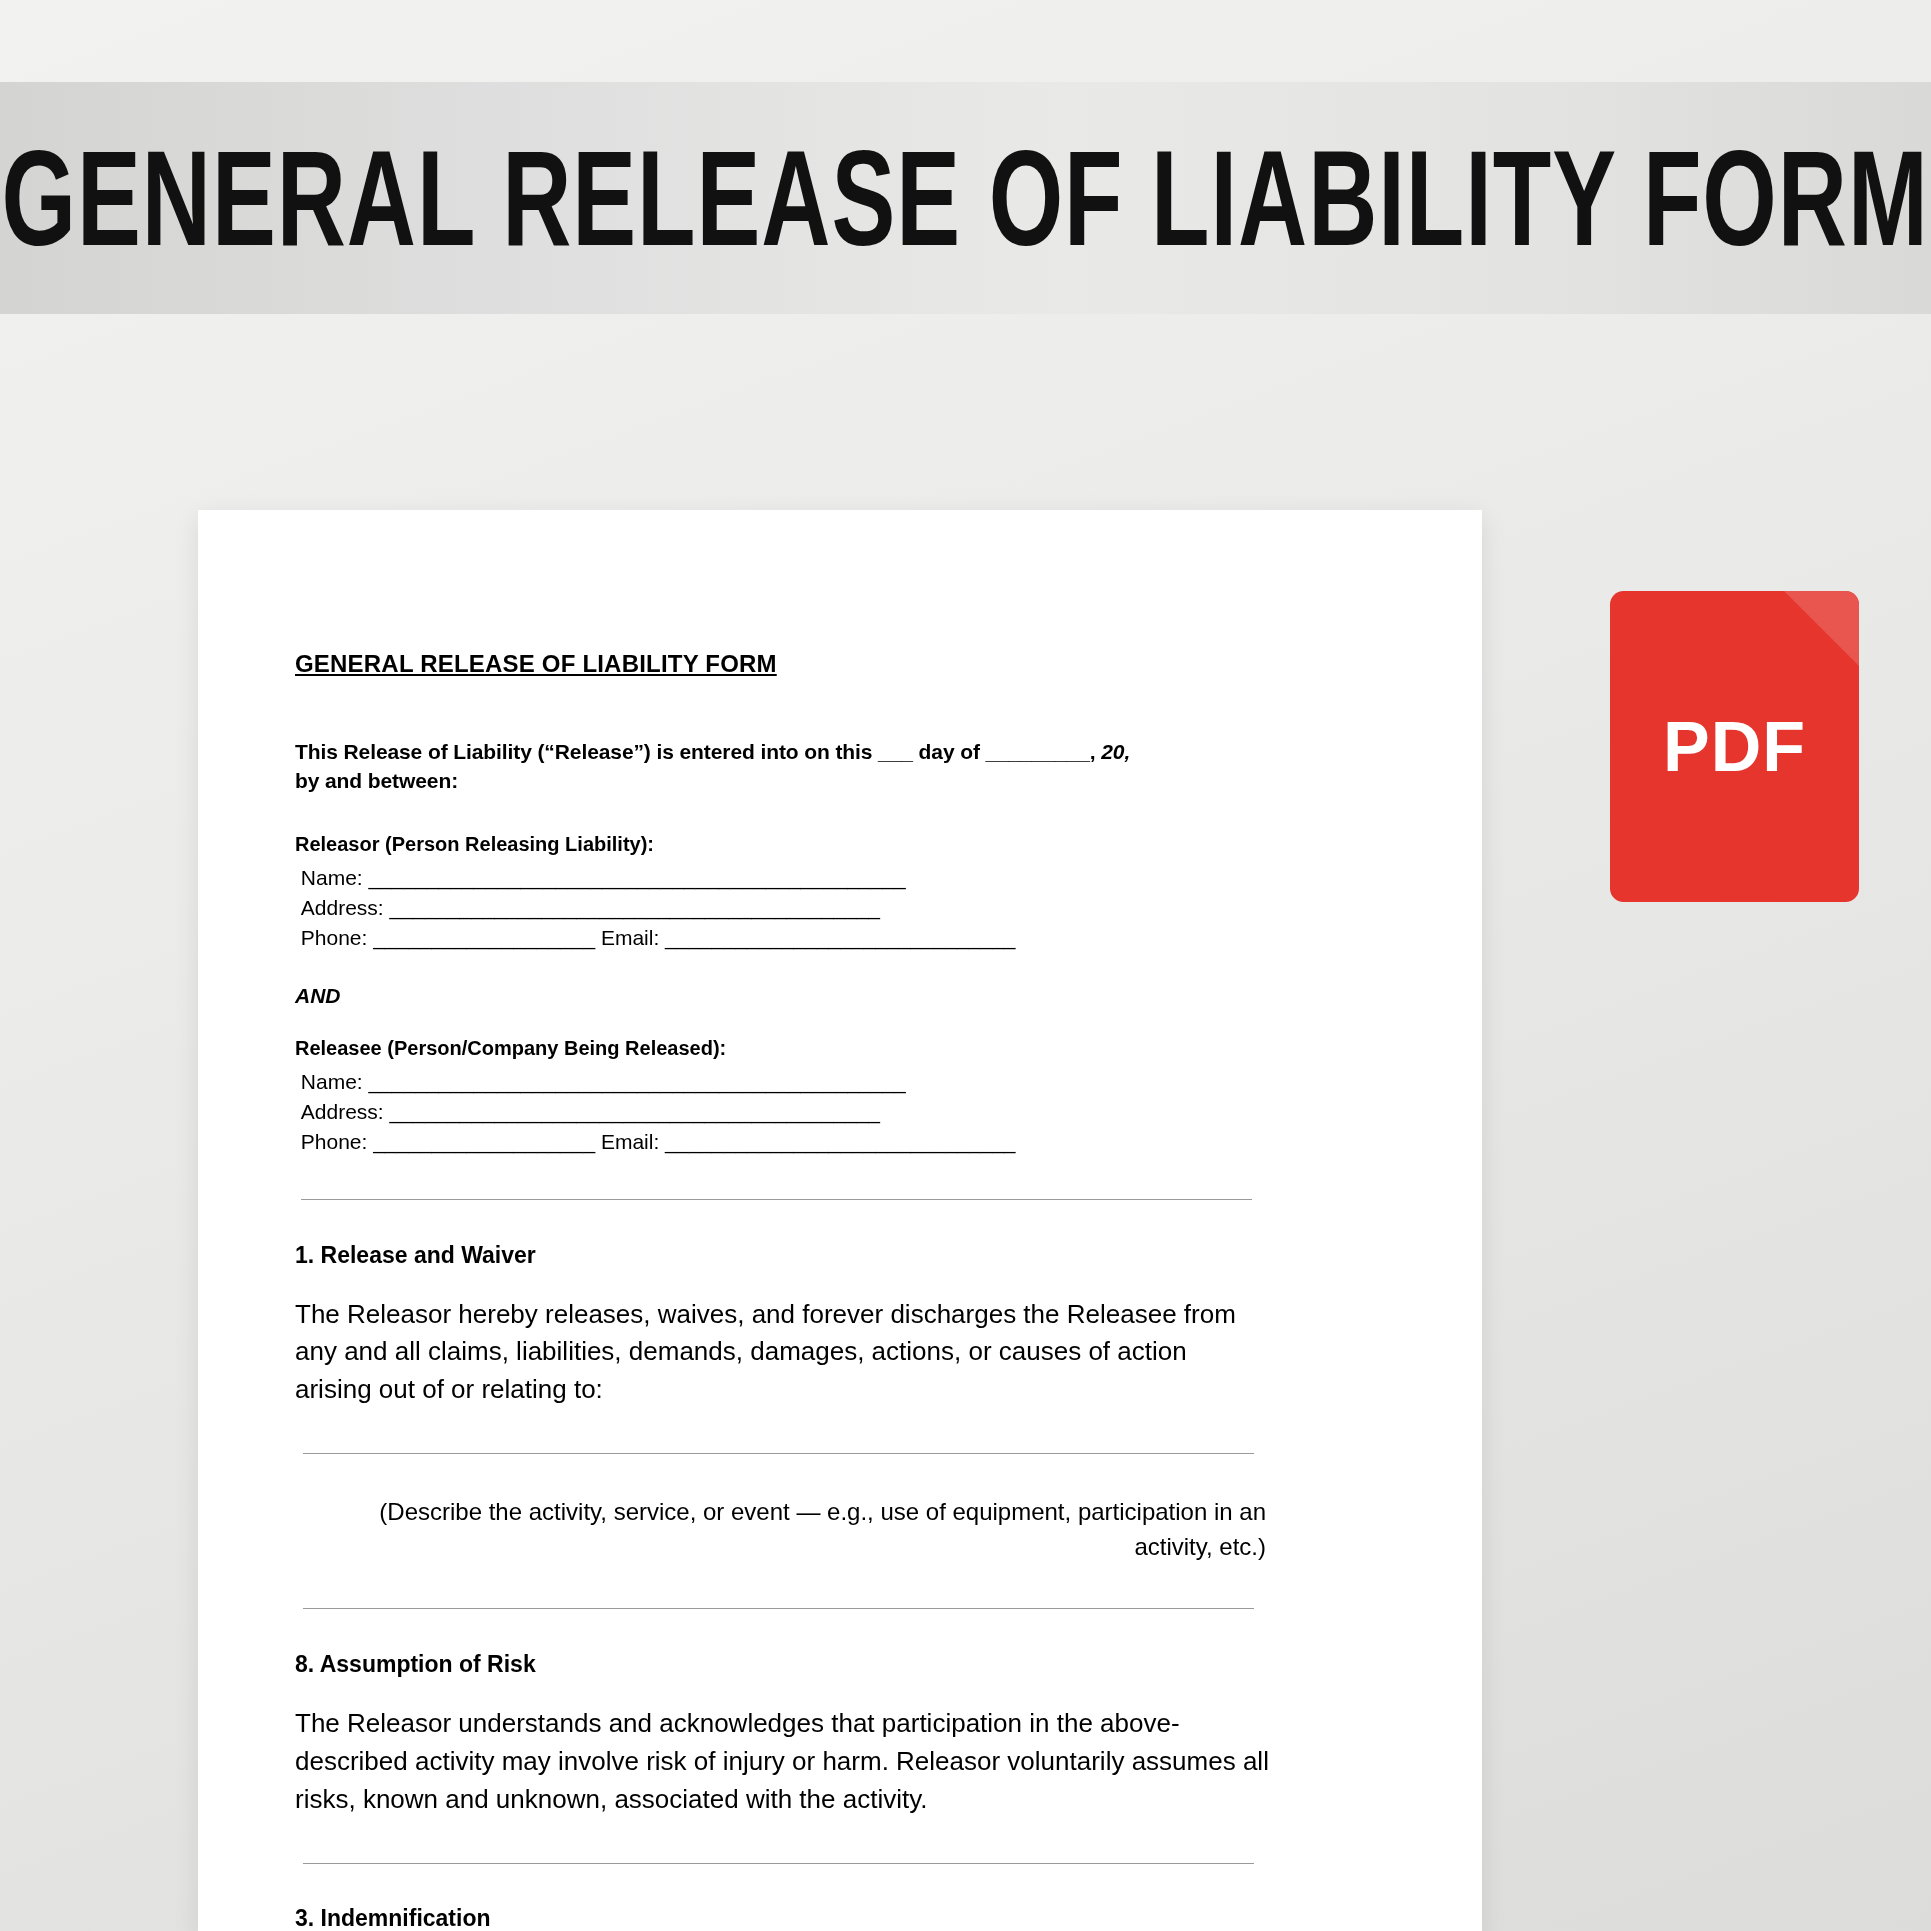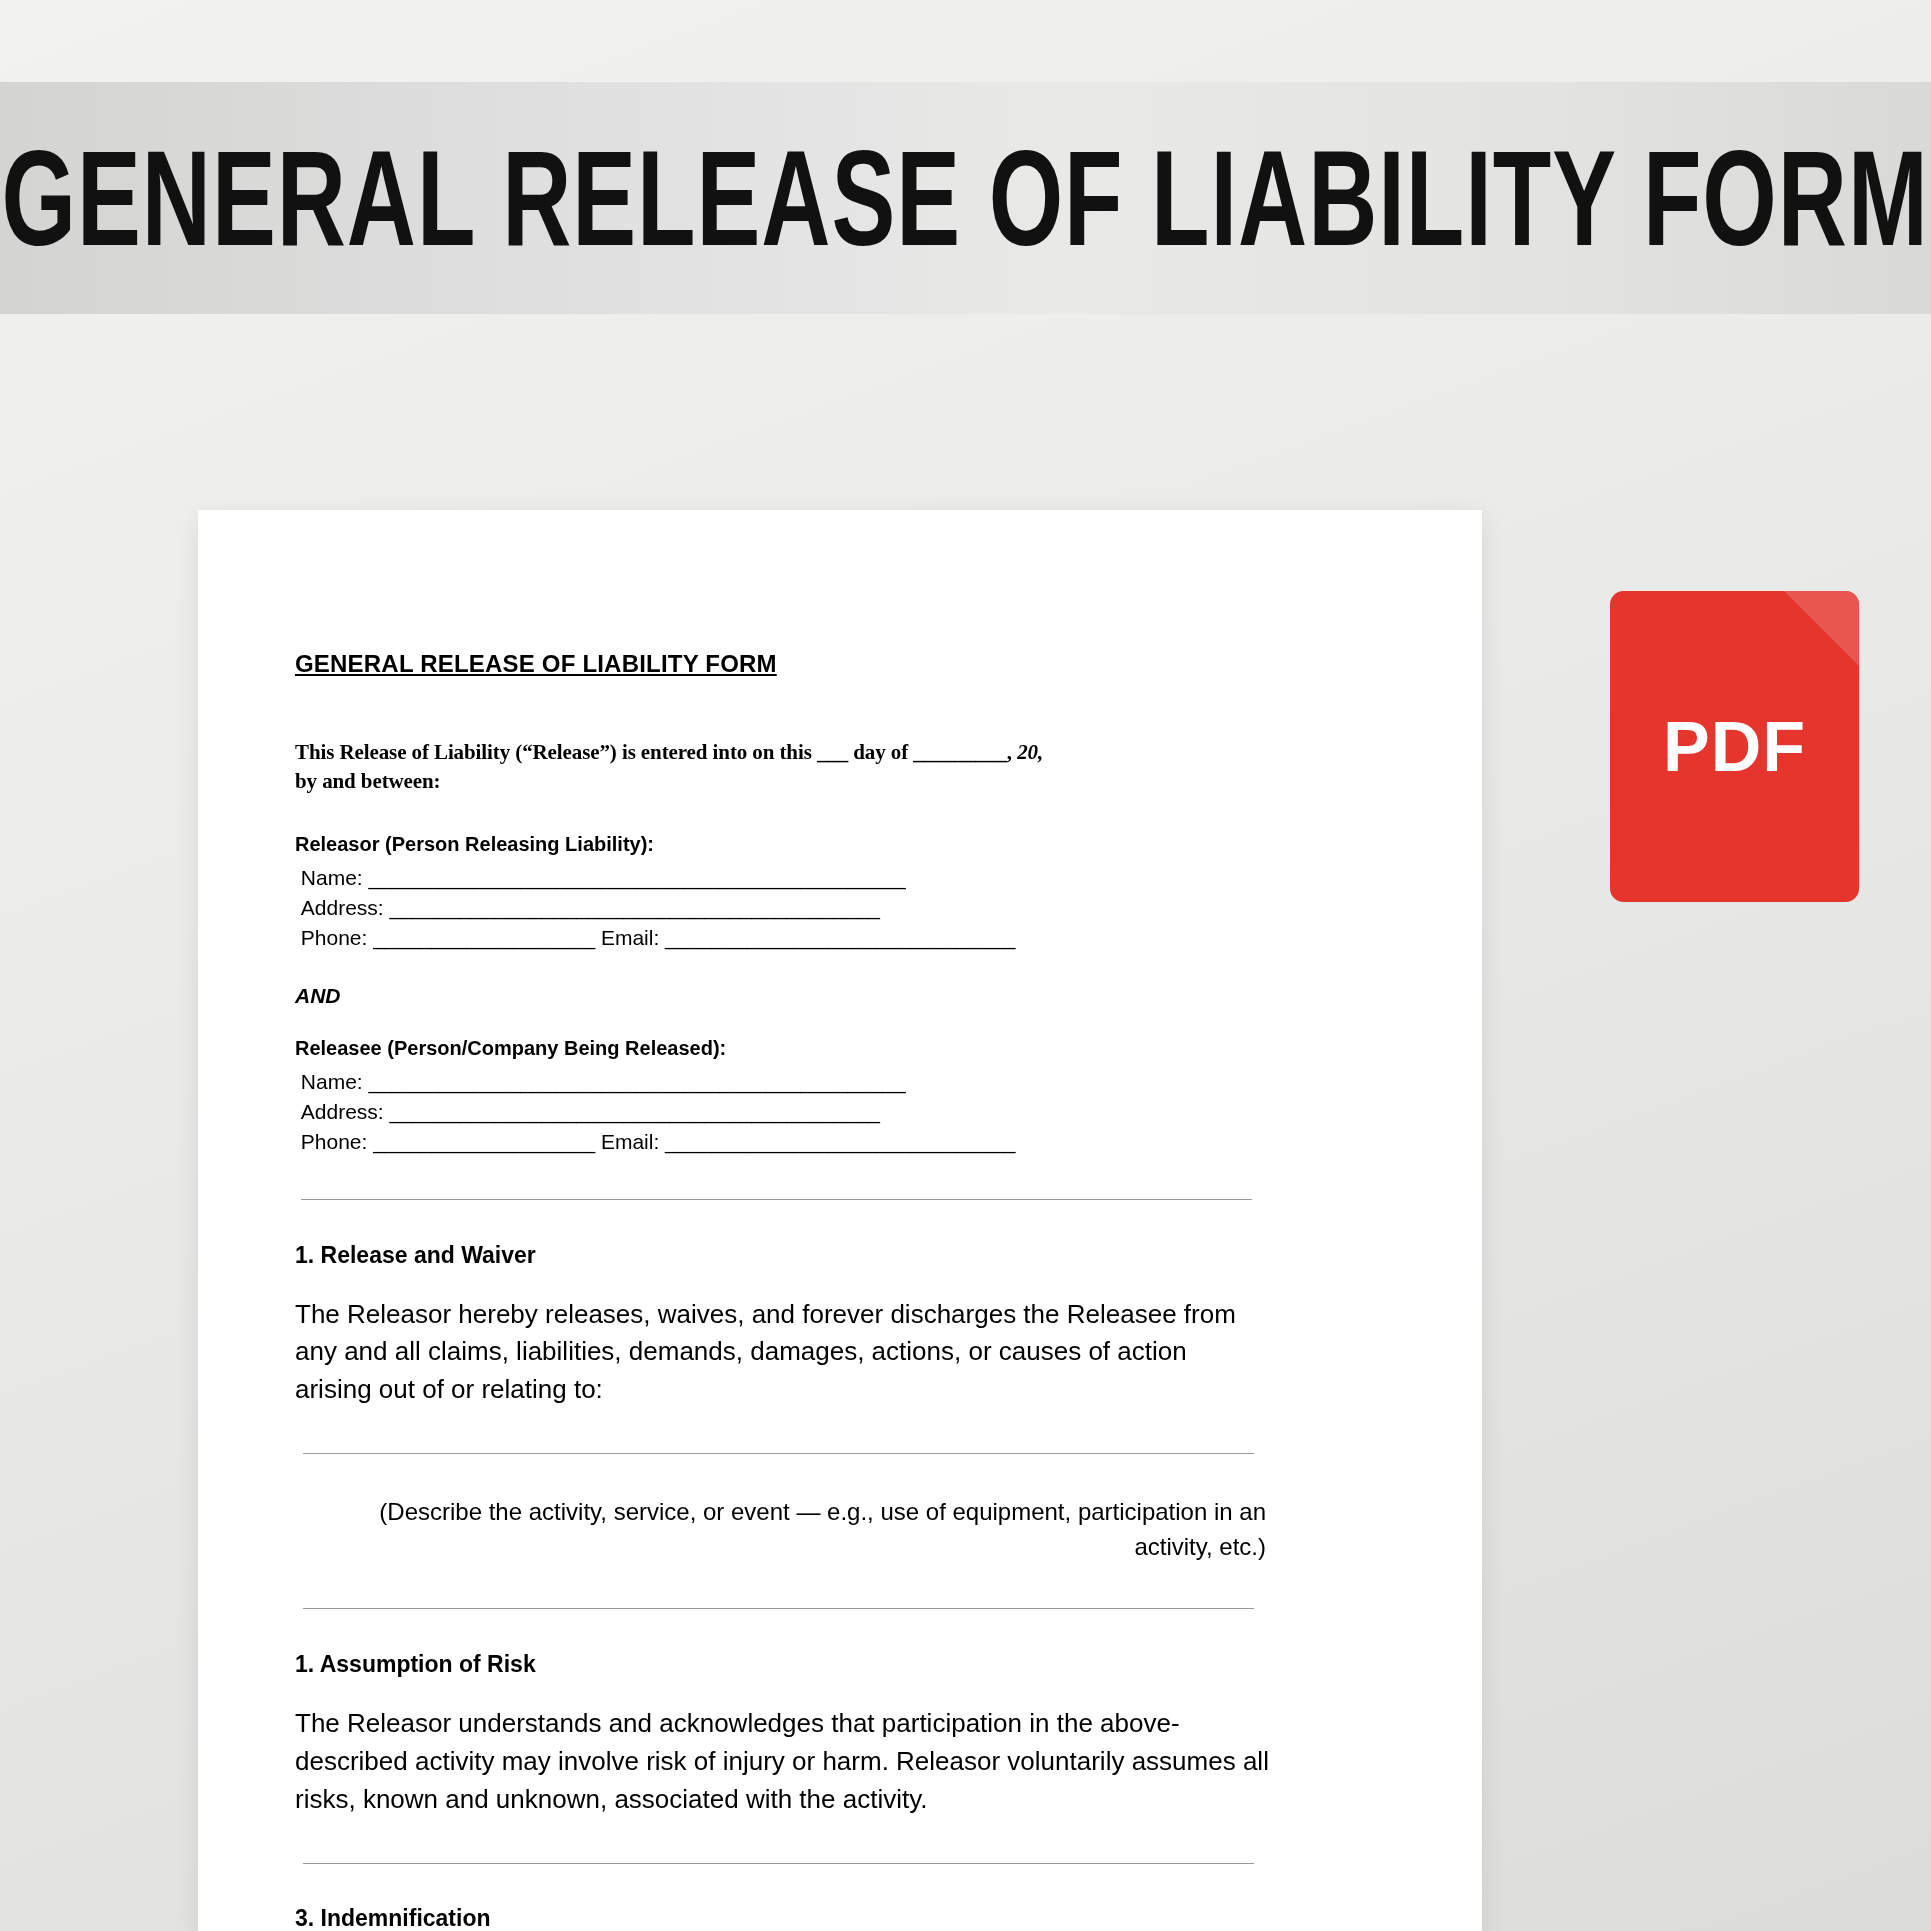--- a/index.html
+++ b/index.html
@@ -70,21 +70,20 @@
     letter-spacing: 0.2px;
     margin: 0 0 60px 0;
   }
 
   .doc-intro {
     font-size: 21px;
     font-weight: bold;
     line-height: 1.37;
     margin: 0 0 37px 0;
     letter-spacing: -0.1px;
-    font-family: Liberation Serif, serif;
   }
   .doc-intro .ital { font-style: italic; }
 
   .party-head {
     font-size: 20px;
     font-weight: bold;
     margin: 0 0 7.7px 0;
   }
   .party-line {
     font-size: 21px;
@@ -219,21 +218,21 @@
       </div>
 
       <hr class="hr-rule">
 
       <div class="sec-h">1. Release and Waiver</div>
       <p class="sec-p">The Releasor hereby releases, waives, and forever discharges the Releasee from any and all claims, liabilities, demands, damages, actions, or causes of action arising out of or relating to:</p>
       <hr class="blank-rule">
       <p class="note-p">(Describe the activity, service, or event — e.g., use of equipment, participation in an activity, etc.)</p>
       <hr class="blank-rule">
 
-      <div class="sec-h">1. Assumption of Risk</div>
+      <div class="sec-h">8. Assumption of Risk</div>
       <p class="sec-p">The Releasor understands and acknowledges that participation in the above-described activity may involve risk of injury or harm. Releasor voluntarily assumes all risks, known and unknown, associated with the activity.</p>
       <hr class="blank-rule">
 
       <div class="sec-h-cut">3. Indemnification</div>
 
     </div>
   </div>
 
   <div class="badge" id="badge-pdf">
     <div class="badge-shape pdf"></div>

